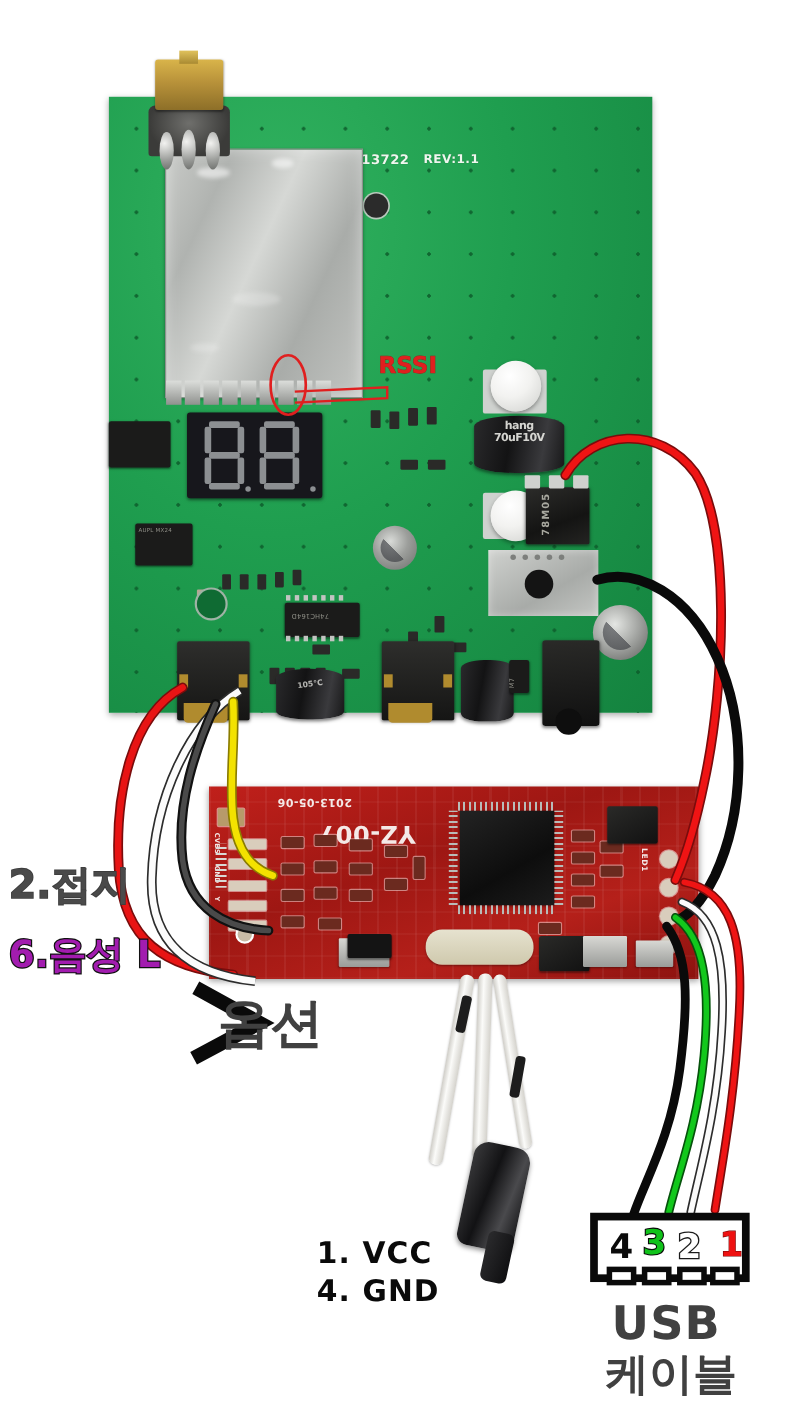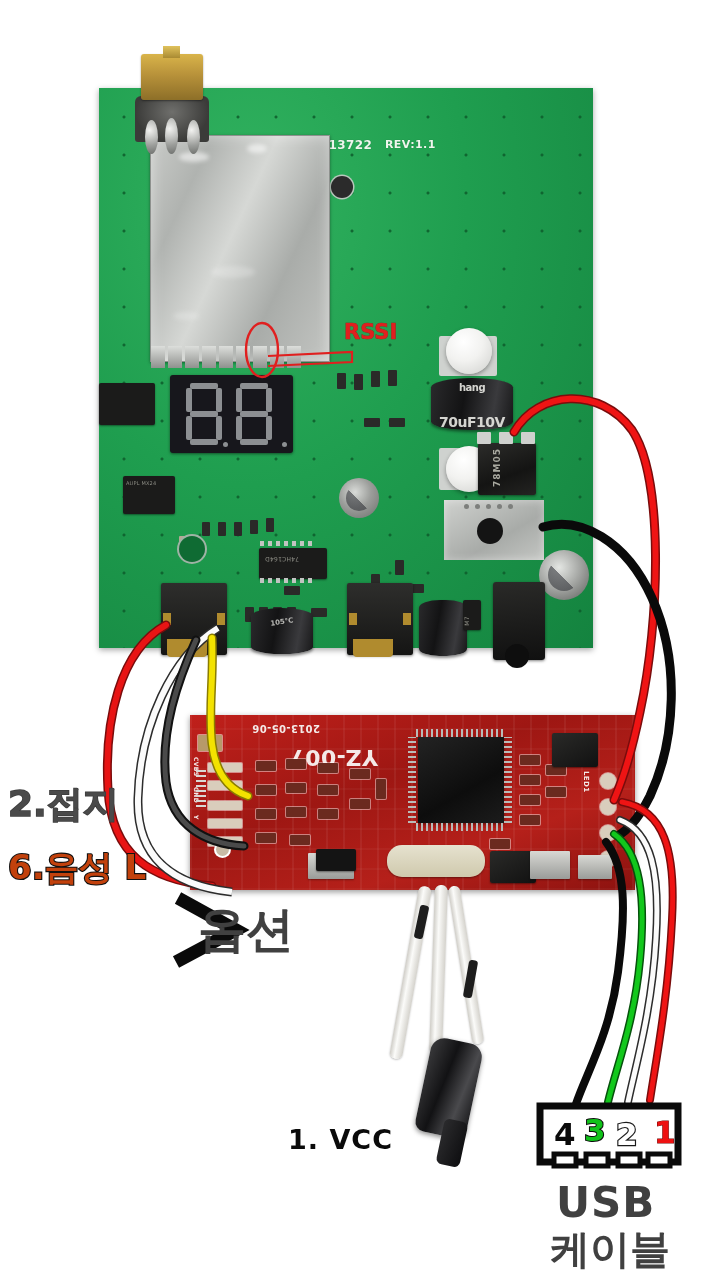--- a/index.html
+++ b/index.html
@@ -140,21 +140,21 @@
     border-radius:14px 14px 10px 10px;transform:rotate(12deg);
     box-shadow:0 2px 5px rgba(0,0,0,.45);}
 
   
   .note{position:absolute;font-family:"DejaVu Sans","Liberation Sans",sans-serif;
         font-weight:bold;white-space:nowrap;}
 
   .note-yellow{color:#f5e500;-webkit-text-stroke:2px #6f6a00;paint-order:stroke fill;
                text-shadow:0 0 1px #6f6a00;}
   .note-gray{color:#4a4a4a;-webkit-text-stroke:1.5px #3c3c3c;paint-order:stroke fill;}
-  .note-white{color:#c2410c;-webkit-text-stroke:2.2px #111;paint-order:stroke fill;}
+  .note-white{color:#a21caf;-webkit-text-stroke:2.2px #111;paint-order:stroke fill;}
   .note-red{color:#ee1c1c;-webkit-text-stroke:1.6px #8f0b0b;paint-order:stroke fill;}
   .note-black{color:#404040;}
   .note-rssi{color:#e01f1f;-webkit-text-stroke:0.6px #a81313;paint-order:stroke fill;}
 
   #usbdrawing{position:absolute;left:536px;top:1098px;width:148px;height:82px;}
   .usbnum{position:absolute;font-weight:bold;font-size:31px;
           font-family:"DejaVu Sans","Liberation Sans",sans-serif;}
   .usbnum.n4{color:#0a0a0a;}
   .usbnum.n3{color:#10c21a;-webkit-text-stroke:2px #0a0a0a;paint-order:stroke fill;}
   .usbnum.n2{color:#ffffff;-webkit-text-stroke:2.4px #1a1a1a;paint-order:stroke fill;}
@@ -275,21 +275,21 @@
     <div class="smd" style="left:160px;top:519px;width:9px;height:15px;"></div>
     <div class="smd" style="left:174px;top:519px;width:9px;height:15px;"></div>
     <div class="smd" style="left:188px;top:519px;width:9px;height:15px;"></div>
 
     <div class="hole" style="left:80px;top:448px;width:26px;height:26px;background:#0f6b33;box-shadow:0 0 0 2px #9fb3a5;"></div>
 
     <div class="ecaptop" style="left:240px;top:390px;width:40px;height:40px;"></div>
 
     <div class="ecap" style="left:332px;top:290px;width:82px;height:52px;">
       <div class="band" style="top:4px;font-size:10px;letter-spacing:-.5px;">hang</div>
-      <div class="band" style="top:36px;font-size:14px;letter-spacing:-.5px;">70uF10V</div>
+      <div class="band" style="top:15px;font-size:10px;letter-spacing:-.5px;">70uF10V</div>
     </div>
 
     <div class="btnbase" style="left:340px;top:248px;width:58px;height:40px;"></div>
     <div class="btnwhite" style="left:347px;top:240px;width:46px;height:46px;"></div>
     <div class="btnbase" style="left:340px;top:360px;width:58px;height:42px;"></div>
     <div class="btnwhite" style="left:347px;top:358px;width:46px;height:46px;"></div>
 
     <div id="reg">
       <div class="rlbl">78M05</div>
     </div>
@@ -456,20 +456,24 @@
     <span>6.</span><span>음성 L</span>
   </div>
 
   <div class="note note-black" style="left:198px;top:898px;font-size:48px;">옵션</div>
 
   <div class="pinlist" style="left:288px;top:1122px;">
     <div>
       <span>1.</span>
       <span>VCC</span>
     </div>
+    <div>
+      <span>4.</span>
+      <span>GND</span>
+    </div>
   </div>
 
   <div id="usbdrawing">
     <svg viewBox="0 0 148 82" width="148" height="82">
       <rect x="4" y="8" width="138" height="56" fill="#ffffff" stroke="#0a0a0a" stroke-width="7"></rect>
       <rect x="18" y="56" width="22" height="12" fill="#ffffff" stroke="#0a0a0a" stroke-width="5"></rect>
       <rect x="50" y="56" width="22" height="12" fill="#ffffff" stroke="#0a0a0a" stroke-width="5"></rect>
       <rect x="82" y="56" width="22" height="12" fill="#ffffff" stroke="#0a0a0a" stroke-width="5"></rect>
       <rect x="112" y="56" width="22" height="12" fill="#ffffff" stroke="#0a0a0a" stroke-width="5"></rect>
     </svg>

